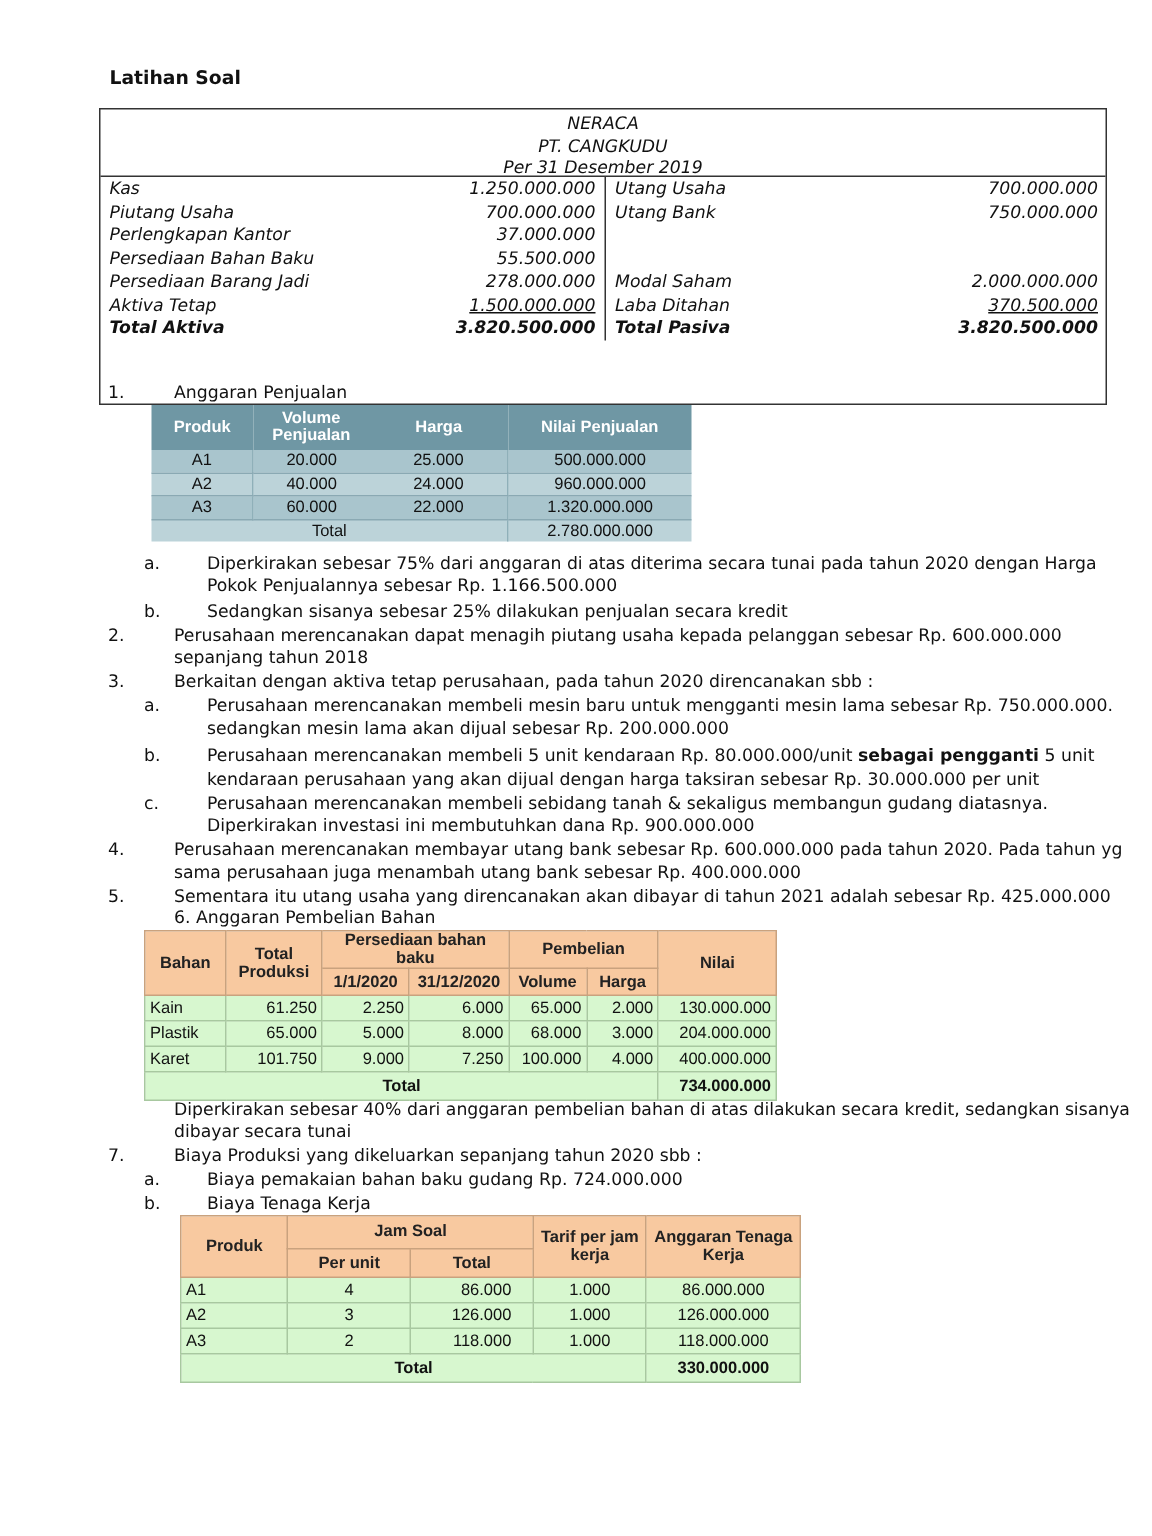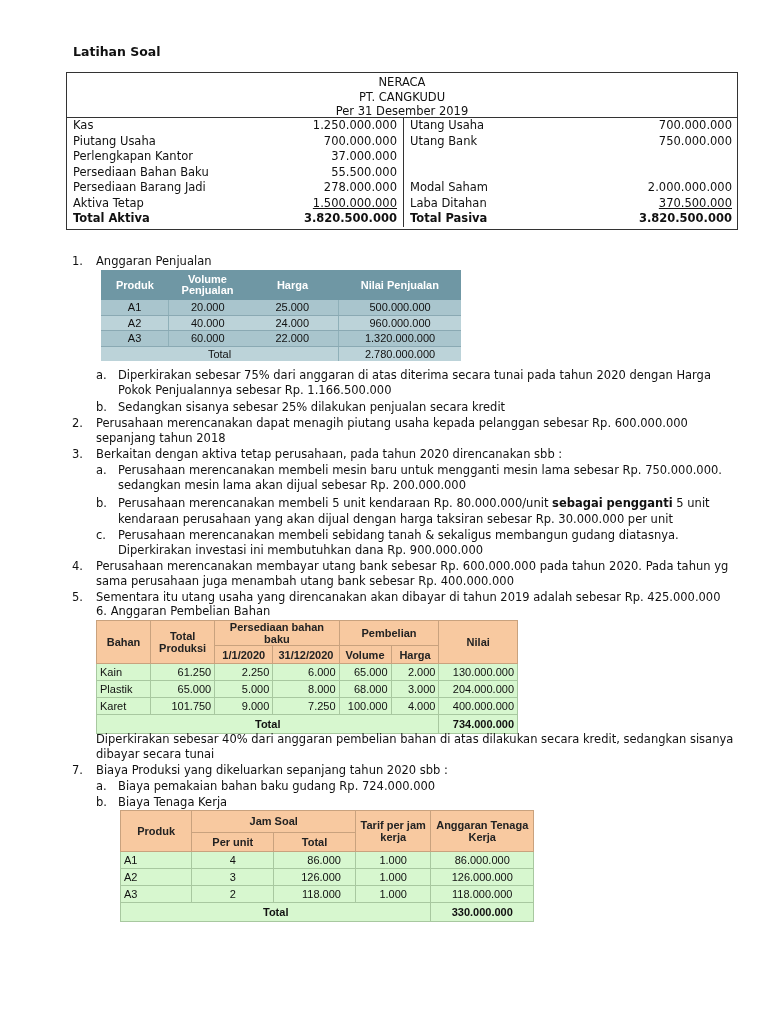--- a/index.html
+++ b/index.html
@@ -2,33 +2,33 @@
 <html><head>
 <meta charset="utf-8">
 <style>
   html, body { margin: 0; padding: 0; background: #ffffff; }
   body { width: 768px; height: 1024px; position: relative; overflow: hidden;
          font-family: "DejaVu Sans", sans-serif; color: #111; font-size: 11.5px; }
   .abs { position: absolute; }
   .title { left: 73px; top: 44px; font-weight: bold; font-size: 12.5px; }
 
   
-  .neraca { left: 66px; top: 72px; width: 672px; height: 158px; border: 1px solid #333; box-sizing: border-box; }
+  .neraca { left: 66px; top: 72px; width: 672px; height: 198px; border: 1px solid #333; box-sizing: border-box; font-style: italic; }
   .neraca-head { position: absolute; left: 0; top: 0; width: 100%; height: 45px; border-bottom: 1px solid #333; text-align: center; font-size: 11.5px; line-height: 14.5px; padding-top: 2px; box-sizing: border-box; }
   .neraca-divider { position: absolute; left: 336px; top: 45px; width: 1px; height: 109px; background: #333; }
   .n-row { position: absolute; height: 15.5px; line-height: 15.5px; font-size: 11.5px; }
   .n-label { position: absolute; left: 6px; }
   .n-val { position: absolute; right: 6px; text-align: right; }
   .n-left { left: 0; width: 336px; }
   .n-right { left: 337px; width: 334px; }
   .u { text-decoration: underline; }
   .b { font-weight: bold; }
 
   
-  .txt { position: absolute; font-size: 11.5px; line-height: 15.5px; }
+  .txt { position: absolute; font-size: 11.5px; line-height: 15.5px; margin-left: 20px; }
   .num { position: absolute; font-size: 11.5px; line-height: 15.5px; }
 
   
   .t-sales { position: absolute; left: 101px; top: 270px; width: 360px; border-collapse: collapse; font-family: "Liberation Sans", sans-serif; font-size: 11px; }
   .t-sales th { background: #6f97a4; color: #fff; font-weight: bold; height: 30px; line-height: 11px; padding: 0 4px; }
   .t-sales td { height: 14.5px; line-height: 14.5px; padding: 0 4px; border-bottom: 1px solid #8aa9b3; }
   .t-sales tr.r1 td { background: #a9c5cd; }
   .t-sales tr.r2 td { background: #bcd3d9; }
   .t-sales tr.r3 td { background: #a9c5cd; }
   .t-sales tr.rt td { background: #bcd3d9; border-bottom: none; }
@@ -172,21 +172,21 @@
 <span class="txt" style="left:118px;top:512px">kendaraan perusahaan yang akan dijual dengan harga taksiran sebesar Rp. 30.000.000 per unit</span>
 <span class="num" style="left:96px;top:528px">c.</span>
 <span class="txt" style="left:118px;top:528px">Perusahaan merencanakan membeli sebidang tanah &amp; sekaligus membangun gudang diatasnya.</span>
 <span class="txt" style="left:118px;top:543px">Diperkirakan investasi ini membutuhkan dana Rp. 900.000.000</span>
 
 <span class="num" style="left:72px;top:559px">4.</span>
 <span class="txt" style="left:96px;top:559px">Perusahaan merencanakan membayar utang bank sebesar Rp. 600.000.000 pada tahun 2020. Pada tahun yg</span>
 <span class="txt" style="left:96px;top:574px">sama perusahaan juga menambah utang bank sebesar Rp. 400.000.000</span>
 
 <span class="num" style="left:72px;top:590px">5.</span>
-<span class="txt" style="left:96px;top:590px">Sementara itu utang usaha yang direncanakan akan dibayar di tahun 2019 adalah sebesar Rp. 425.000.000</span>
+<span class="txt" style="left:96px;top:590px">Sementara itu utang usaha yang direncanakan akan dibayar di tahun 2021 adalah sebesar Rp. 425.000.000</span>
 <span class="txt" style="left:96px;top:604px">6. Anggaran Pembelian Bahan</span>
 
 <table class="t-buy">
   <thead>
     <tr>
       <th rowspan="2" style="width:46px;height:38px">Bahan</th>
       <th rowspan="2" style="width:56px">Total Produksi</th>
       <th colspan="2" style="height:19px">Persediaan bahan baku</th>
       <th colspan="2">Pembelian</th>
       <th rowspan="2" style="width:70px">Nilai</th>

